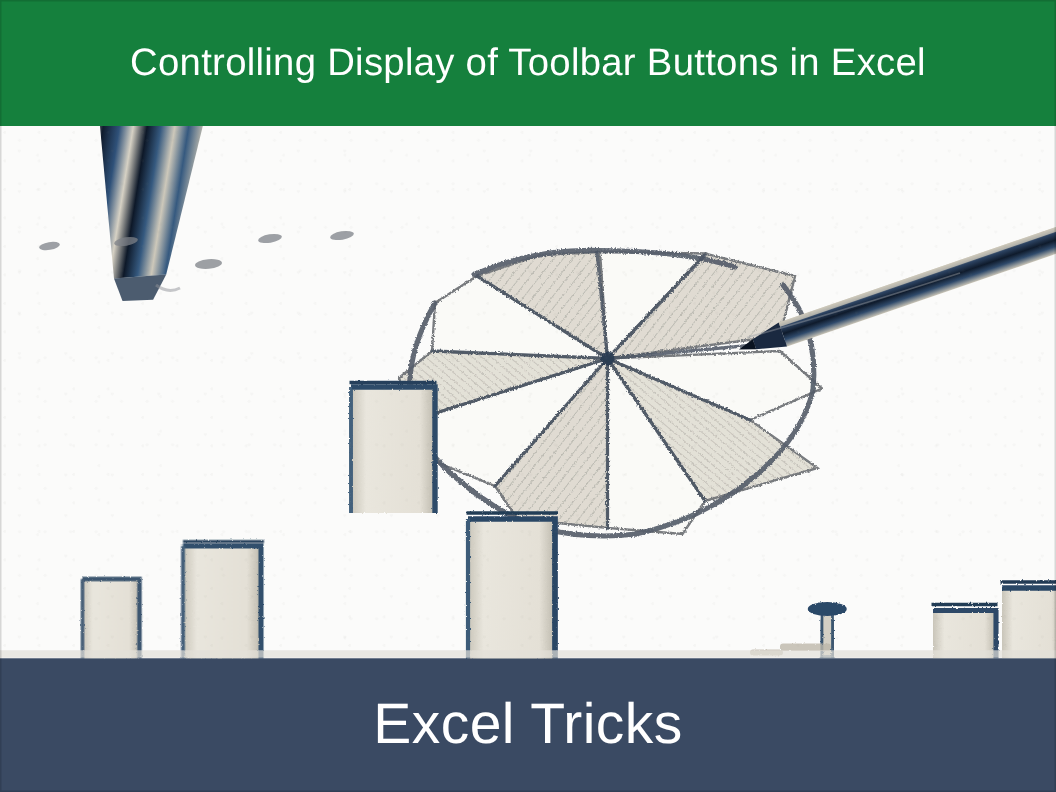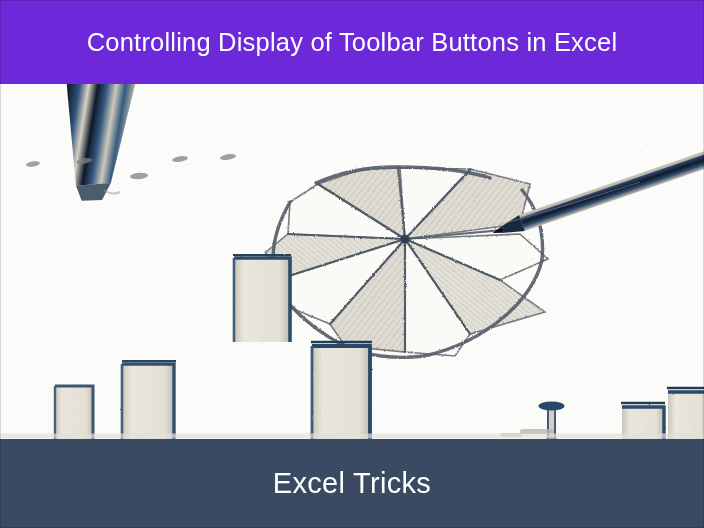--- a/index.html
+++ b/index.html
@@ -20,21 +20,21 @@
     box-sizing: border-box;
   }
 
   
   .header-band {
     position: absolute;
     left: 0;
     top: 0;
     width: 704px;
     height: 84px;
-    background: #6d28d9;
+    background: #15803d;
     display: flex;
     align-items: center;
     justify-content: center;
     box-sizing: border-box;
   }
   .header-title {
     color: #ffffff;
     font-size: 25.5px;
     font-weight: 400;
     letter-spacing: 0.2px;
@@ -51,21 +51,21 @@
     width: 704px;
     height: 89px;
     background: #3a4a63;
     display: flex;
     align-items: center;
     justify-content: center;
     box-sizing: border-box;
   }
   .footer-title {
     color: #ffffff;
-    font-size: 29px;
+    font-size: 38px;
     font-weight: 400;
     letter-spacing: 0.3px;
     white-space: nowrap;
     text-align: center;
   }
 
   
   .art-area {
     position: absolute;
     left: 0;

